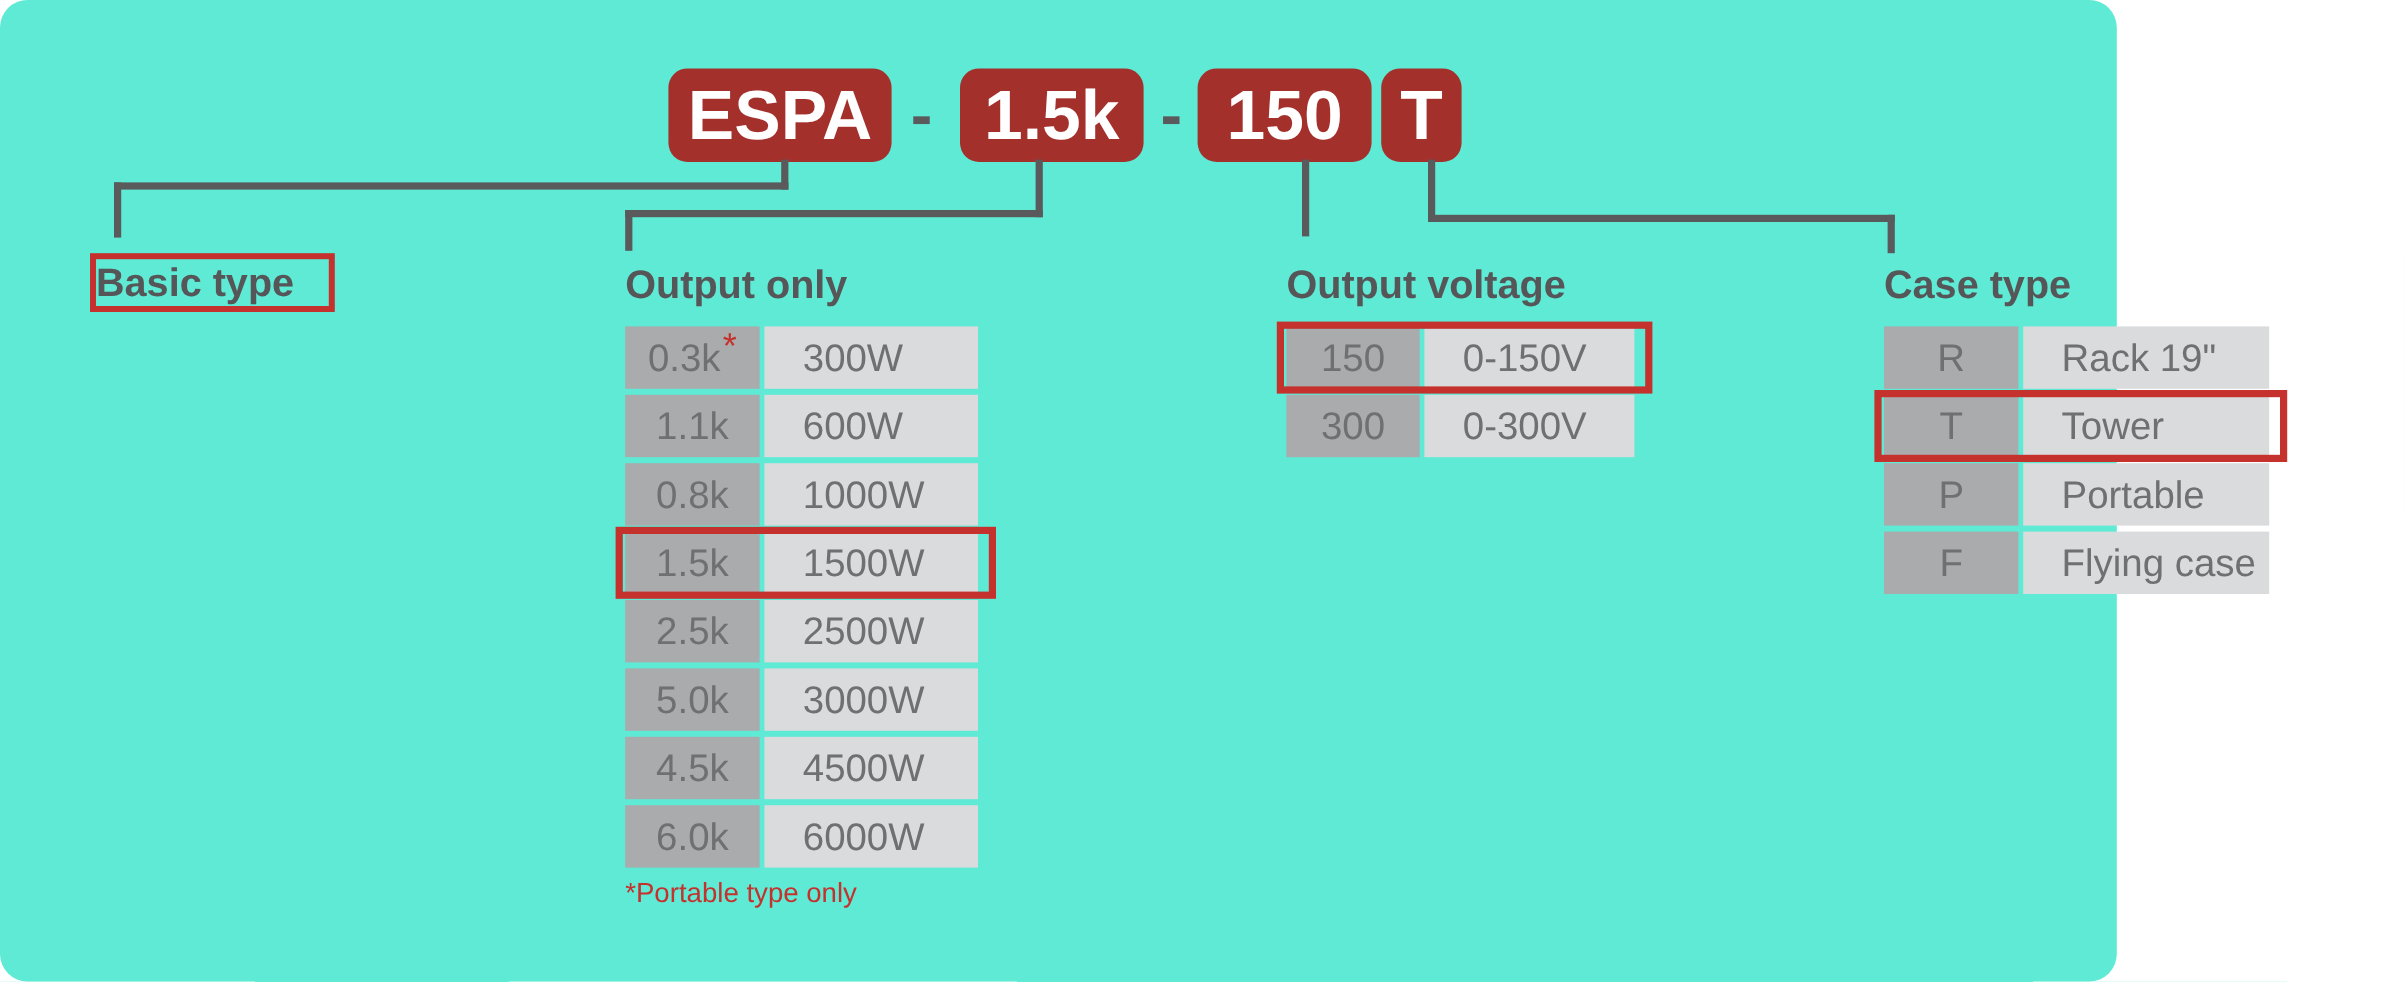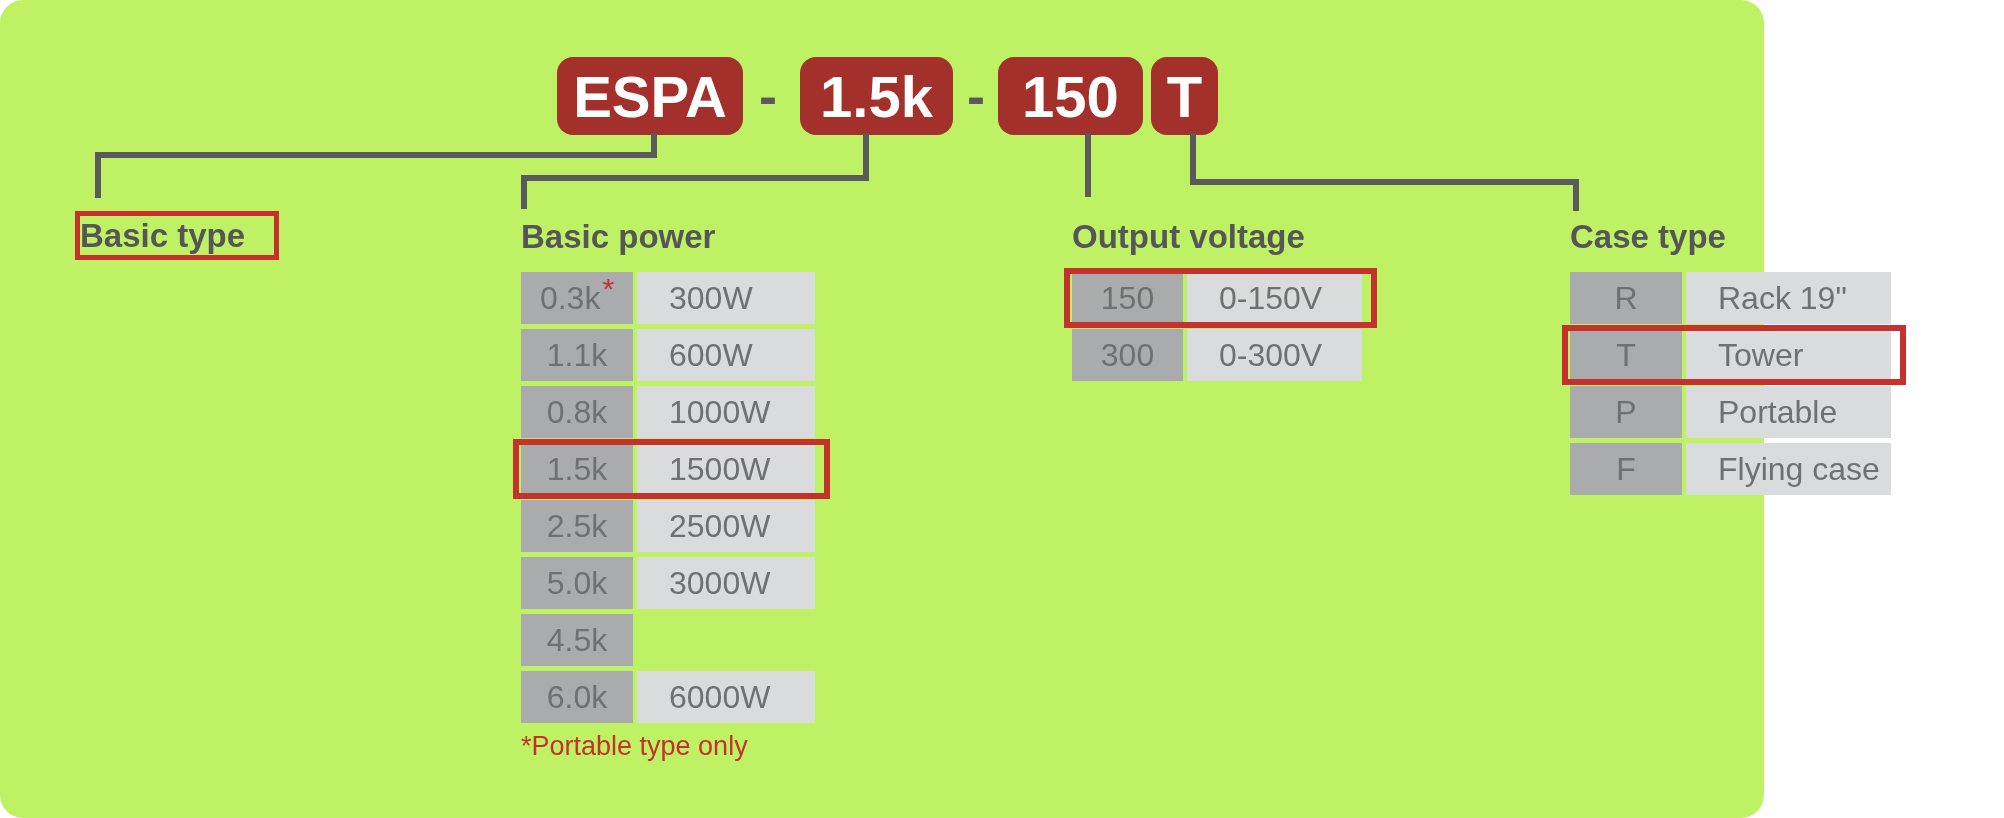--- a/index.html
+++ b/index.html
@@ -1,21 +1,21 @@
 <!DOCTYPE html>
 <html style="--badge-red: #A4302C; --hl-red: #C5312D; --line-gray: #5A5A5D; --head-gray: #565659; --cell-dark: #AAABAD; --cell-light: #DADBDC; --cell-text: #6F7072;"><head>
 <meta charset="utf-8">
 <style>
   * { box-sizing: border-box; margin: 0; padding: 0; }
   html, body { background: #ffffff; }
   body {
     font-family: "Liberation Sans", "DejaVu Sans", sans-serif;
     width: 2004px; height: 818px; overflow: hidden;
   }
-  .canvas { position: relative; width: 1764px; height: 818px; background: #bef264; border-radius: 23px; }
+  .canvas { position: relative; width: 1764px; height: 818px; background: #5eead4; border-radius: 23px; }
 
   
   .badge {
     position: absolute; top: 57px; height: 78px;
     background: var(--badge-red); color: #fff;
     font-weight: bold; font-size: 58px; letter-spacing: 0;
     display: flex; align-items: center; justify-content: center;
     border-radius: 16px;
   }
   .badge-basic   { left: 557px;  width: 186px; }
@@ -80,21 +80,21 @@
   .hl {
     position: absolute; left: -8px; right: -15px; top: -4px; bottom: -4px;
     border: 6px solid var(--hl-red); pointer-events: none;
   }
   .star {
     color: var(--hl-red); font-size: 30px;
     position: relative; top: -9px; margin-left: 2px;
   }
   .footnote {
     position: absolute; left: 521px; top: 731px;
-    font-size: 27px; color: var(--hl-red); white-space: nowrap;
+    font-size: 23px; color: var(--hl-red); white-space: nowrap;
   }
 </style>
 </head>
 <body>
 
 <div class="canvas">
 
   <div class="badge badge-basic">ESPA</div>
   <div class="sep sep1">-</div>
   <div class="badge badge-power">1.5k</div>
@@ -110,21 +110,21 @@
   <div class="line l-power-drop"></div>
   <div class="line l-voltage-v"></div>
   <div class="line l-case-stub"></div>
   <div class="line l-case-h"></div>
   <div class="line l-case-drop"></div>
 
   <div class="basic-box">
     <span>Basic type</span>
   </div>
 
-  <div class="heading h-power">Basic power</div>
+  <div class="heading h-power">Output only</div>
   <div class="table tbl-power">
       <div class="trow">
         <div class="cell dark">0.3k<span class="star">*</span></div>
         <div class="cell light">300W</div>
       </div>
       <div class="trow">
         <div class="cell dark">1.1k</div>
         <div class="cell light">600W</div>
       </div>
       <div class="trow">
@@ -139,20 +139,21 @@
       <div class="trow">
         <div class="cell dark">2.5k</div>
         <div class="cell light">2500W</div>
       </div>
       <div class="trow">
         <div class="cell dark">5.0k</div>
         <div class="cell light">3000W</div>
       </div>
       <div class="trow">
         <div class="cell dark">4.5k</div>
+        <div class="cell light">4500W</div>
       </div>
       <div class="trow">
         <div class="cell dark">6.0k</div>
         <div class="cell light">6000W</div>
       </div>
     </div>
   <div class="footnote">*Portable type only</div>
 
   <div class="heading h-voltage">Output voltage</div>
   <div class="table tbl-voltage">

